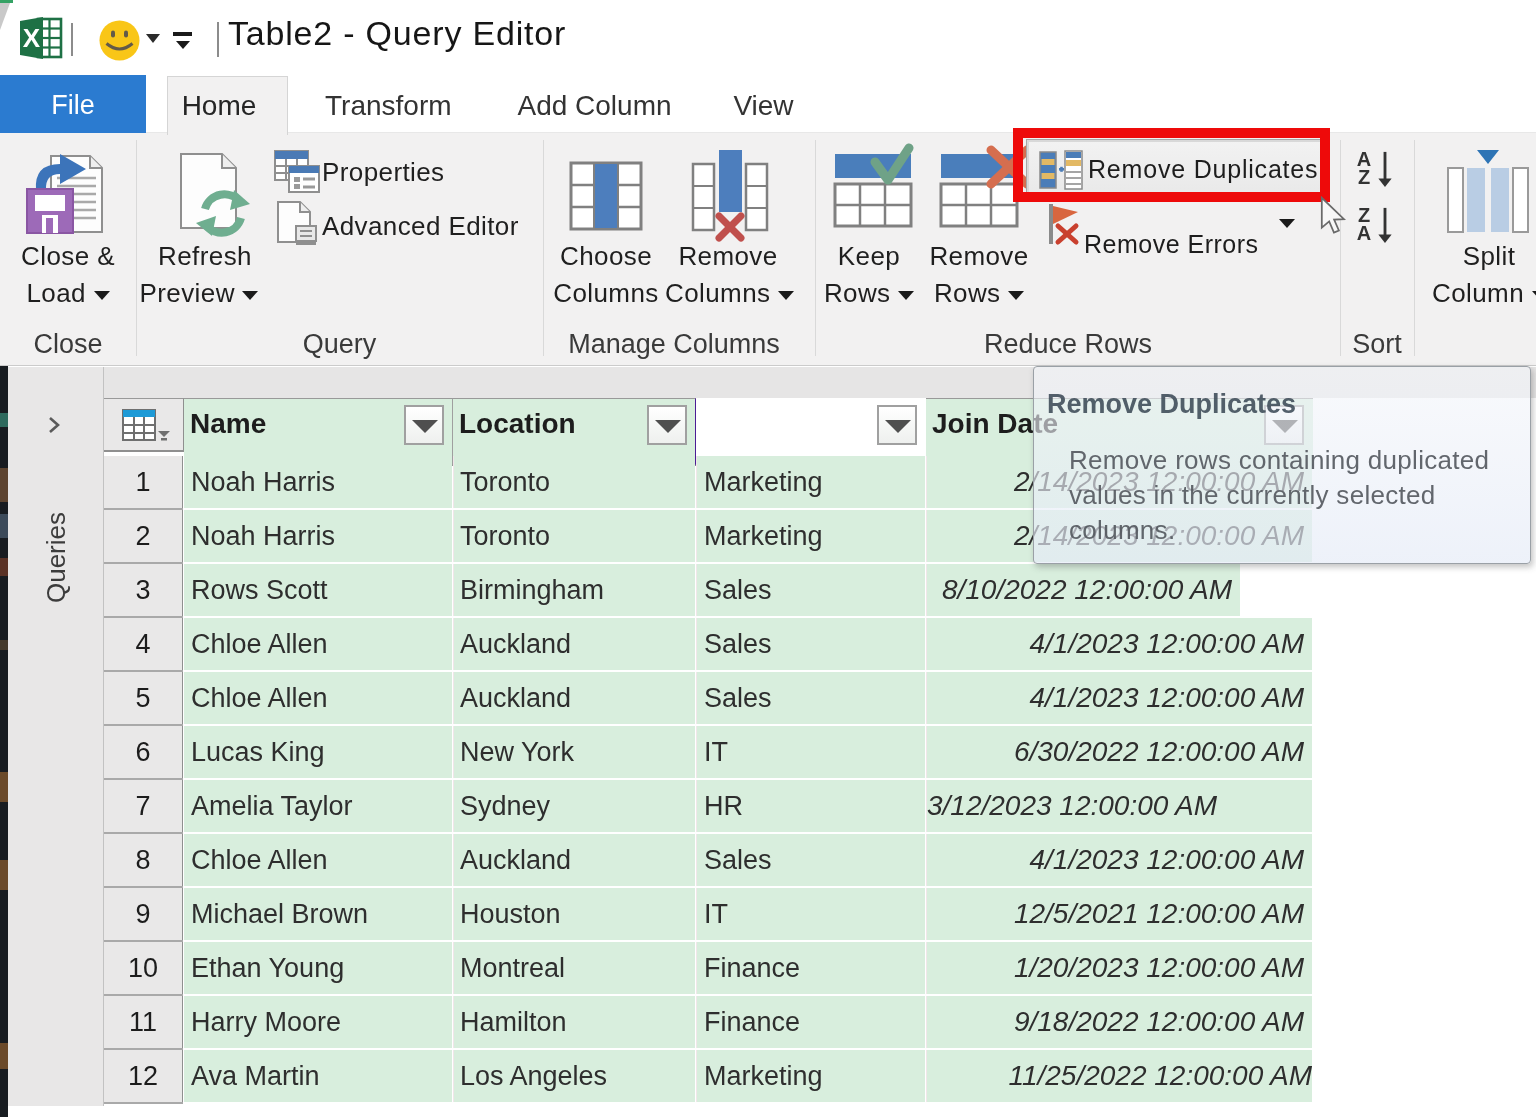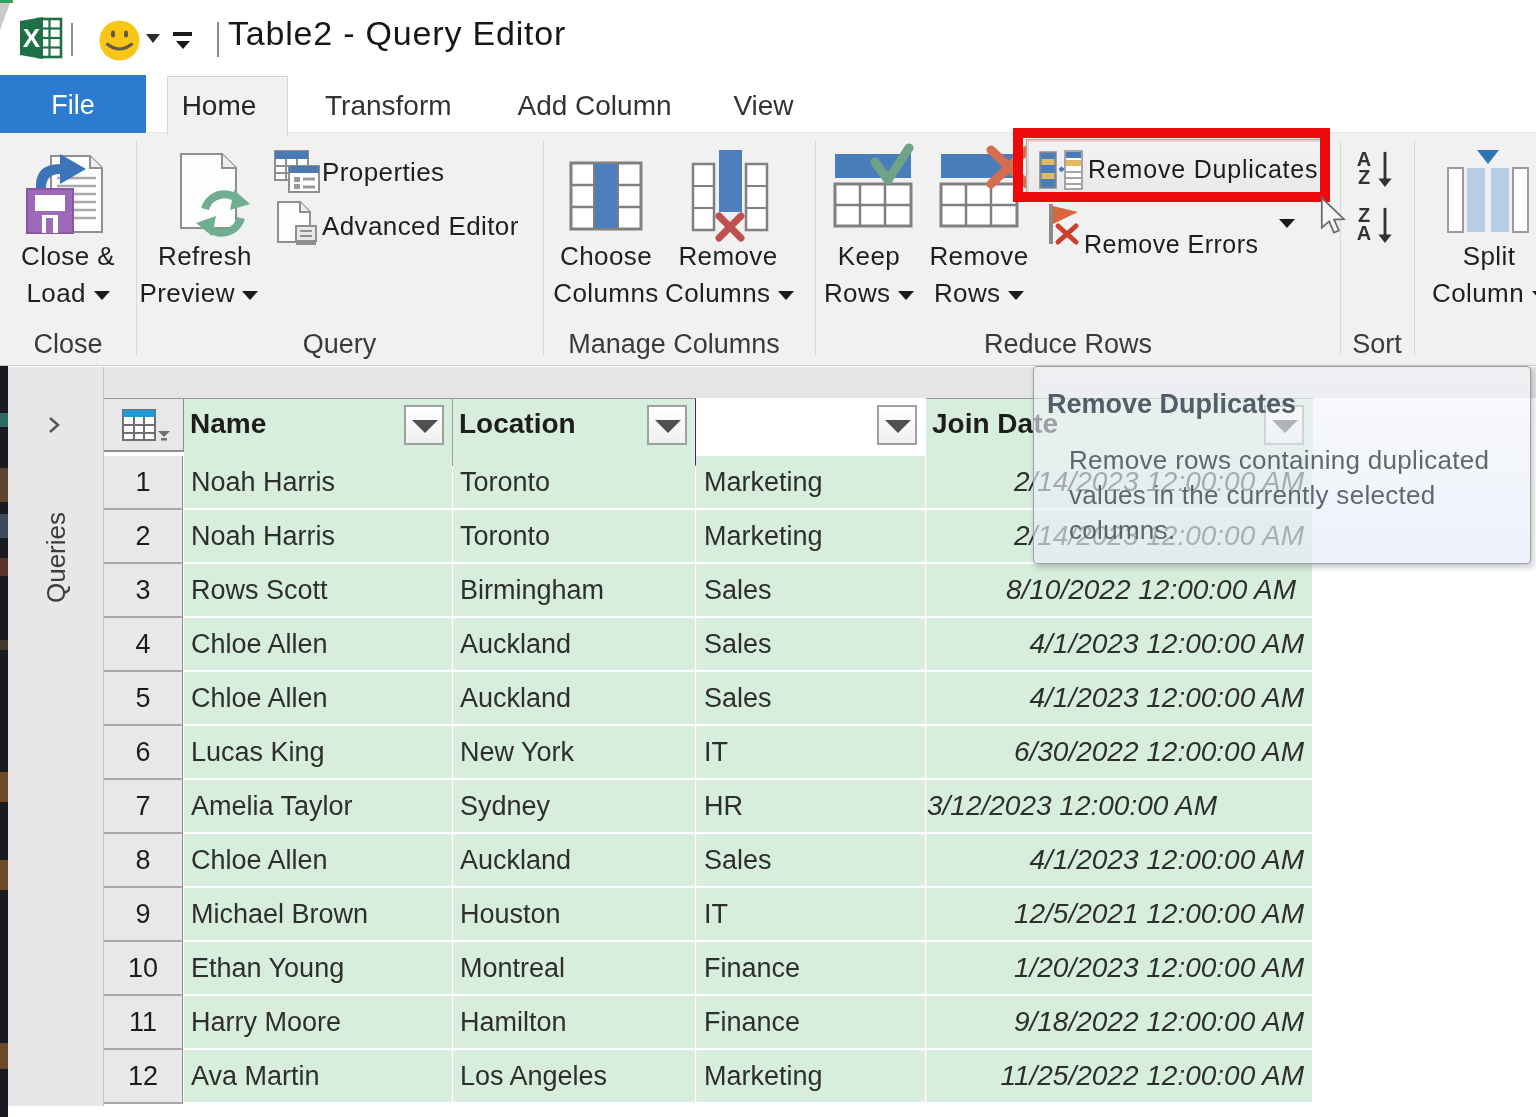--- a/index.html
+++ b/index.html
@@ -276,21 +276,21 @@
 <div class="nsep" style="top:562px;"></div>
 <div class="gcell" style="left:184px;top:510px;width:268px;padding-left:7px;">Noah Harris</div>
 <div class="gcell" style="left:453px;top:510px;width:242px;padding-left:6px;border-left:1px solid #f0e6e9;">Toronto</div>
 <div class="gcell" style="left:696px;top:510px;width:229px;padding-left:7px;border-left:1px solid #f0e6e9;">Marketing</div>
 <div class="gcell" style="left:926px;top:510px;width:386px;padding-right:8px;text-align:right;font-style:italic;font-size:28px;border-left:1px solid #f0e6e9;">2/14/2023 12:00:00 AM</div>
 <div class="ncell" style="left:104px;top:564px;">3</div>
 <div class="nsep" style="top:616px;"></div>
 <div class="gcell" style="left:184px;top:564px;width:268px;padding-left:7px;">Rows Scott</div>
 <div class="gcell" style="left:453px;top:564px;width:242px;padding-left:6px;border-left:1px solid #f0e6e9;">Birmingham</div>
 <div class="gcell" style="left:696px;top:564px;width:229px;padding-left:7px;border-left:1px solid #f0e6e9;">Sales</div>
-<div class="gcell" style="left:926px;top:564px;width:386px;padding-right:16px;text-align:right;font-style:italic;font-size:28px;border-left:1px solid #f0e6e9;">8/10/2022 12:00:00 AM</div>
+<div class="gcell" style="left:926px;top:564px;width:314px;padding-right:8px;text-align:right;font-style:italic;font-size:28px;border-left:1px solid #f0e6e9;">8/10/2022 12:00:00 AM</div>
 <div class="ncell" style="left:104px;top:618px;">4</div>
 <div class="nsep" style="top:670px;"></div>
 <div class="gcell" style="left:184px;top:618px;width:268px;padding-left:7px;">Chloe Allen</div>
 <div class="gcell" style="left:453px;top:618px;width:242px;padding-left:6px;border-left:1px solid #f0e6e9;">Auckland</div>
 <div class="gcell" style="left:696px;top:618px;width:229px;padding-left:7px;border-left:1px solid #f0e6e9;">Sales</div>
 <div class="gcell" style="left:926px;top:618px;width:386px;padding-right:8px;text-align:right;font-style:italic;font-size:28px;border-left:1px solid #f0e6e9;">4/1/2023 12:00:00 AM</div>
 <div class="ncell" style="left:104px;top:672px;">5</div>
 <div class="nsep" style="top:724px;"></div>
 <div class="gcell" style="left:184px;top:672px;width:268px;padding-left:7px;">Chloe Allen</div>
 <div class="gcell" style="left:453px;top:672px;width:242px;padding-left:6px;border-left:1px solid #f0e6e9;">Auckland</div>
@@ -330,21 +330,21 @@
 <div class="nsep" style="top:1048px;"></div>
 <div class="gcell" style="left:184px;top:996px;width:268px;padding-left:7px;">Harry Moore</div>
 <div class="gcell" style="left:453px;top:996px;width:242px;padding-left:6px;border-left:1px solid #f0e6e9;">Hamilton</div>
 <div class="gcell" style="left:696px;top:996px;width:229px;padding-left:7px;border-left:1px solid #f0e6e9;">Finance</div>
 <div class="gcell" style="left:926px;top:996px;width:386px;padding-right:8px;text-align:right;font-style:italic;font-size:28px;border-left:1px solid #f0e6e9;">9/18/2022 12:00:00 AM</div>
 <div class="ncell" style="left:104px;top:1050px;">12</div>
 <div class="nsep" style="top:1102px;"></div>
 <div class="gcell" style="left:184px;top:1050px;width:268px;padding-left:7px;">Ava Martin</div>
 <div class="gcell" style="left:453px;top:1050px;width:242px;padding-left:6px;border-left:1px solid #f0e6e9;">Los Angeles</div>
 <div class="gcell" style="left:696px;top:1050px;width:229px;padding-left:7px;border-left:1px solid #f0e6e9;">Marketing</div>
-<div class="gcell" style="left:926px;top:1050px;width:386px;padding-right:8px;text-align:right;font-style:italic;font-size:28px;border-left:1px solid #f0e6e9;">11/25/2022 12:00:00 AM</div>
+<div class="gcell" style="left:926px;top:1050px;width:386px;padding-right:0;text-align:right;font-style:italic;font-size:28px;border-left:1px solid #f0e6e9;">11/25/2022 12:00:00 AM</div>
 
 <div class="abs" style="left:1033px;top:366px;width:498px;height:198px;background:linear-gradient(180deg, rgba(244,246,250,0.58) 0%, rgba(229,235,247,0.68) 100%);border:1px solid #9aa0a6;border-radius:4px;box-shadow:2px 3px 6px rgba(80,80,80,0.35);z-index:10;"></div>
 <div class="abs" style="left:1047px;top:389px;font-size:27px;font-weight:bold;color:rgba(60,74,86,0.88);z-index:11;">Remove Duplicates</div>
 <div class="abs" style="left:1069px;top:443px;font-size:26px;line-height:35px;letter-spacing:0.3px;color:rgba(82,87,93,0.9);z-index:11;">Remove rows containing duplicated<br>values in the currently selected<br>columns.</div>
 
 <div class="abs" style="left:0;top:0;width:13px;height:3px;background:#35a264;"></div>
 <svg class="abs" style="left:0;top:0;" width="12" height="30" viewBox="0 0 12 30">
       <polygon points="0,3 10,3 0,30" fill="#c9c9c9"></polygon>
     </svg>
 

